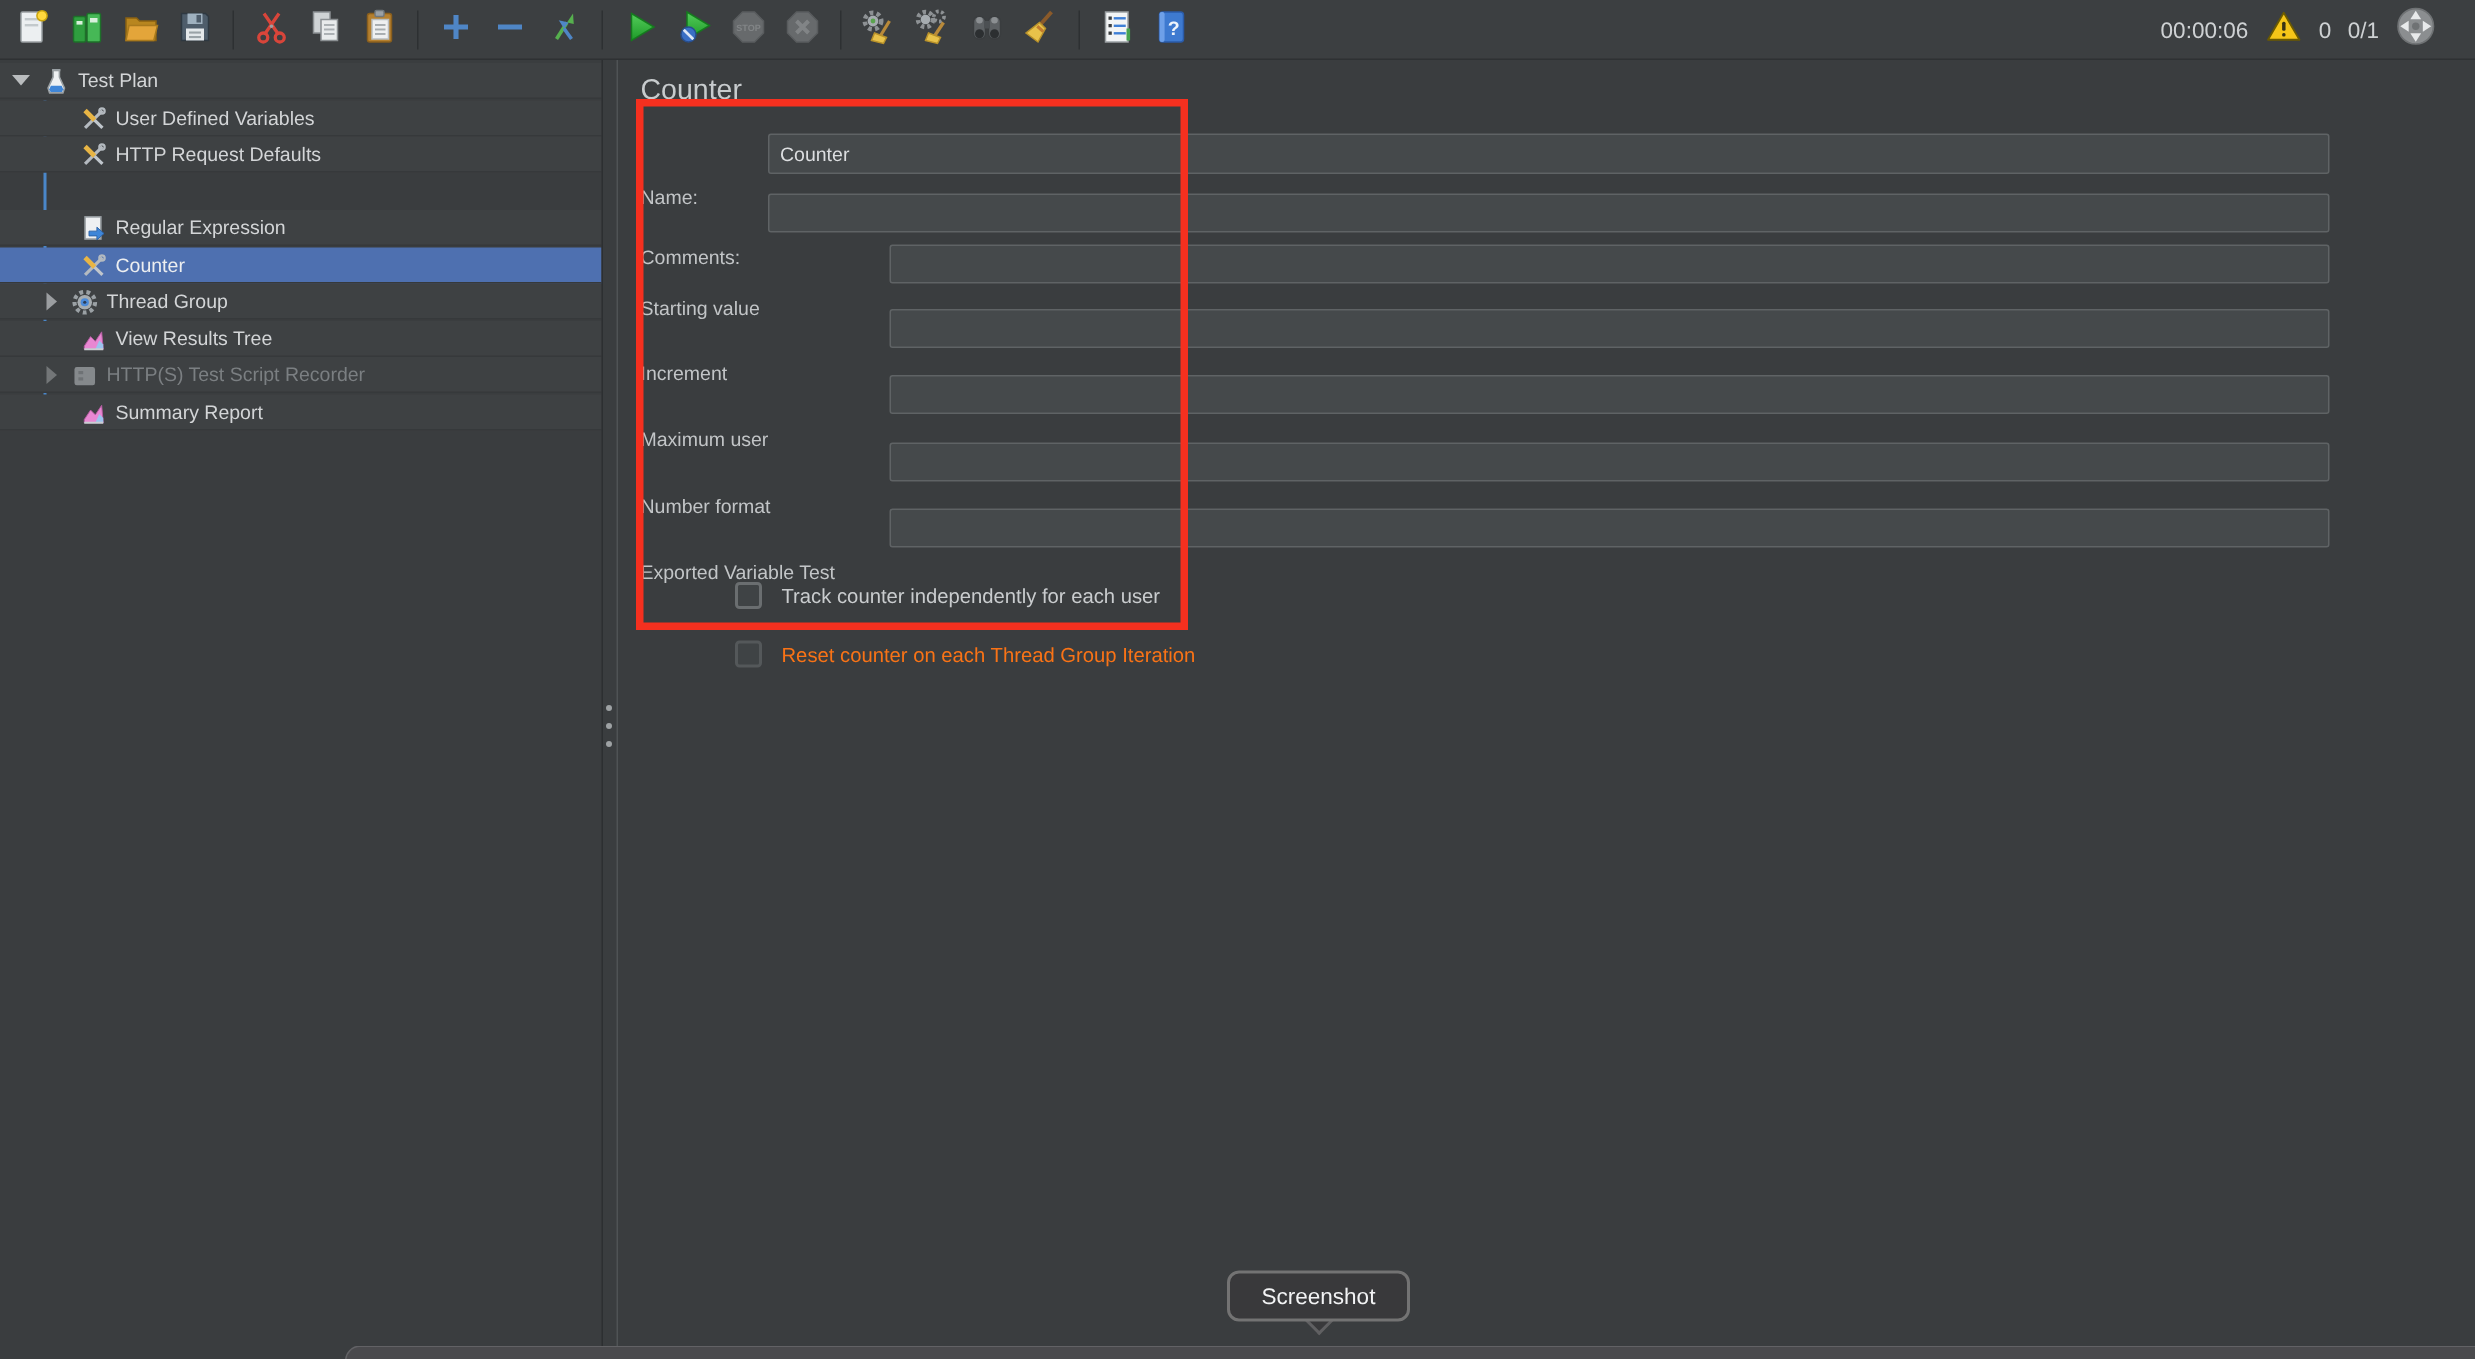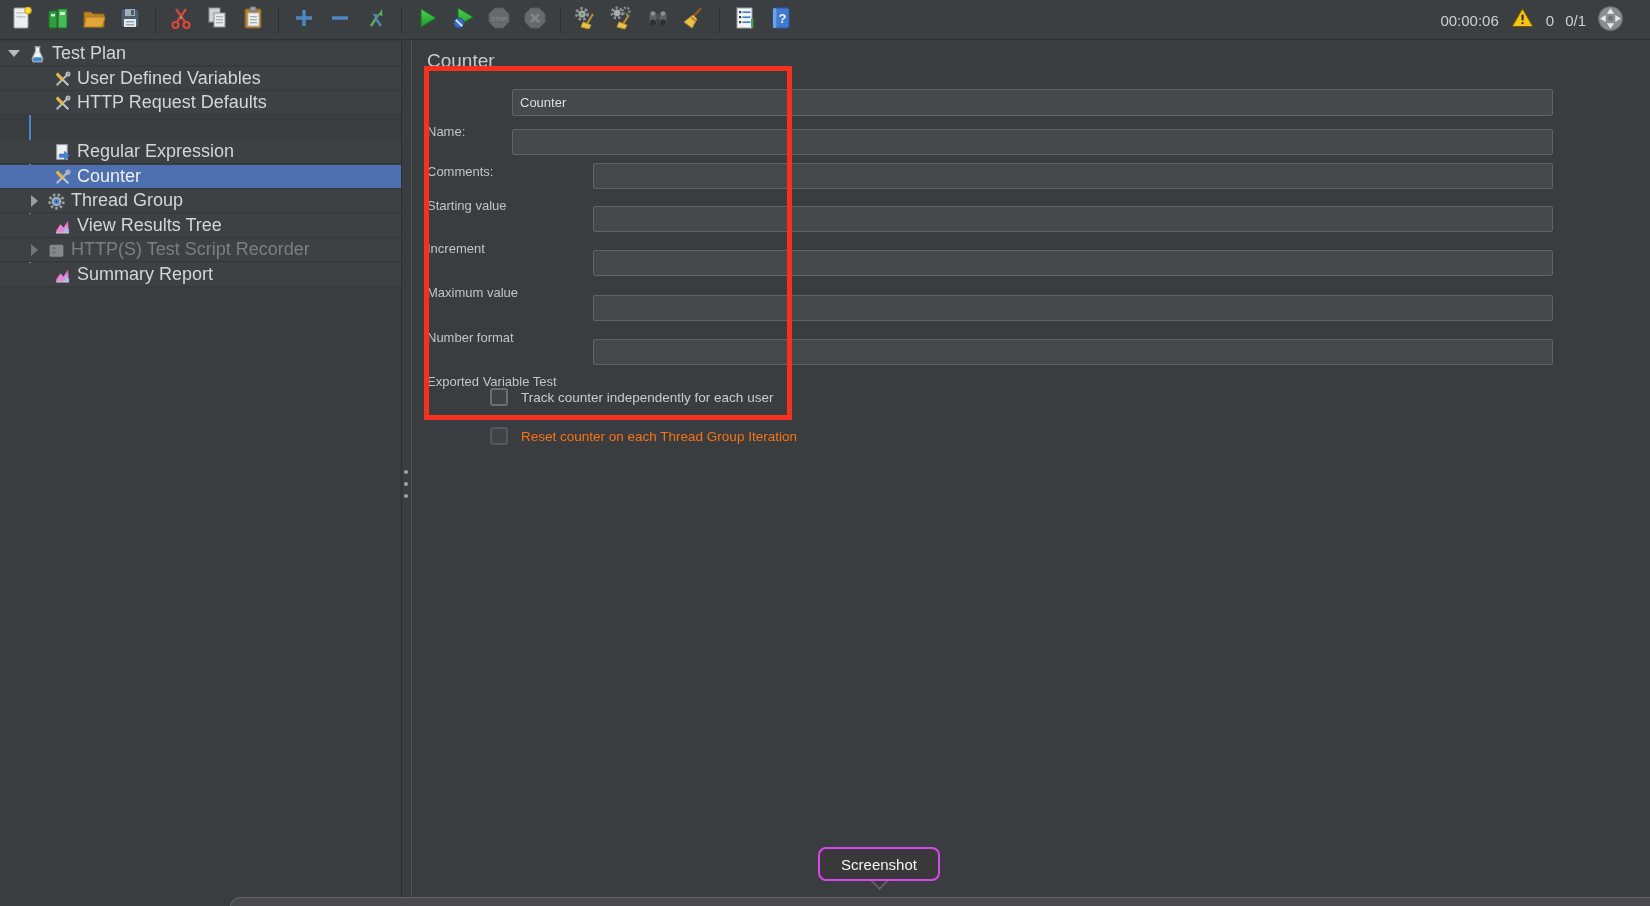--- a/index.html
+++ b/index.html
@@ -23,21 +23,21 @@
   .toolbar-right {
     position:absolute; right:26px; top:0; height:40px;
     display:flex; align-items:center; gap:11px;
   }
   .toolbar-right .stat { font-size:15px; color:#ced1d3; }
   
   .tree { position:absolute; left:0; top:40px; width:401px; height:866px; }
   .tree-row {
     position:absolute; left:0; width:401px; height:24px;
     display:flex; align-items:center; background:#3e4143;
-    border-bottom:1px solid #36393b; cursor:default; font-size:18px; color:#d3d5d7;text-align:right;
+    border-bottom:1px solid #36393b; cursor:default; font-size:13px; color:#d3d5d7;text-align:right;
   }
   .tree-row.selected { background:#4e70b0; color:#eceef0; }
   .tree-row.disabled { color:#7b7f82; }
   .tw { width:18px; height:18px; flex:0 0 auto; margin-right:6px; }
   .arrow-down {
     width:0; height:0; border-left:6px solid transparent; border-right:6px solid transparent;
     border-top:7px solid #b9bcbe; margin-left:8px; margin-right:8px; flex:0 0 auto;
   }
   .arrow-right {
     width:0; height:0; border-top:6px solid transparent; border-bottom:6px solid transparent;
@@ -67,21 +67,21 @@
   .cblabel { font-size:13.5px; color:#c9ccce; }
   .cbrow.disabled .cblabel { color:#f97316; }
   
   .red-rect {
     position:absolute; left:424px; top:66px; width:368px; height:354px;
     border:5px solid #f5301f; pointer-events:none; z-index:20;
   }
   
   .tooltip {
     position:absolute; left:818px; top:847px; width:122px; height:34px; z-index:30;
-    background:#39393b; border:2px solid #d946ef; border-radius:8px;
+    background:#39393b; border:2px solid #737373; border-radius:8px;
     display:flex; align-items:center; justify-content:center;
     font-size:15px; color:#f2f3f4;
   }
   .tooltip-arrow {
     position:absolute; left:872px; top:872px; width:15px; height:15px; z-index:29;
     background:#39393b; border-right:2px solid #606062; border-bottom:2px solid #606062;
     transform:rotate(45deg);
   }
   
   .dock {
@@ -399,21 +399,21 @@
     <span class="flabel">Starting value</span>
   </div>
   <input class="finput" style="left: 181px; top: 123px; width: 960px; height: 26px;" value="">
 
   <div class="frow" style="top:166px; height:26px;">
     <span class="flabel">Increment</span>
   </div>
   <input class="finput" style="left: 181px; top: 166px; width: 960px; height: 26px;" value="">
 
   <div class="frow" style="top:210px; height:26px;">
-    <span class="flabel">Maximum value</span>
+    <span class="flabel">Maximum user</span>
   </div>
   <input class="finput" style="left: 181px; top: 210px; width: 960px; height: 26px;" value="">
 
   <div class="frow" style="top:255px; height:26px;">
     <span class="flabel">Number format</span>
   </div>
   <input class="finput" style="left: 181px; top: 255px; width: 960px; height: 26px;" value="">
 
   <div class="frow" style="top:299px; height:26px;">
     <span class="flabel">Exported Variable Test</span>

